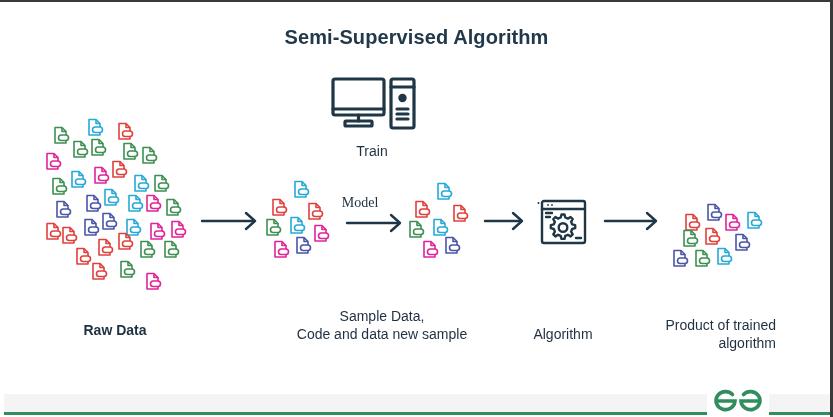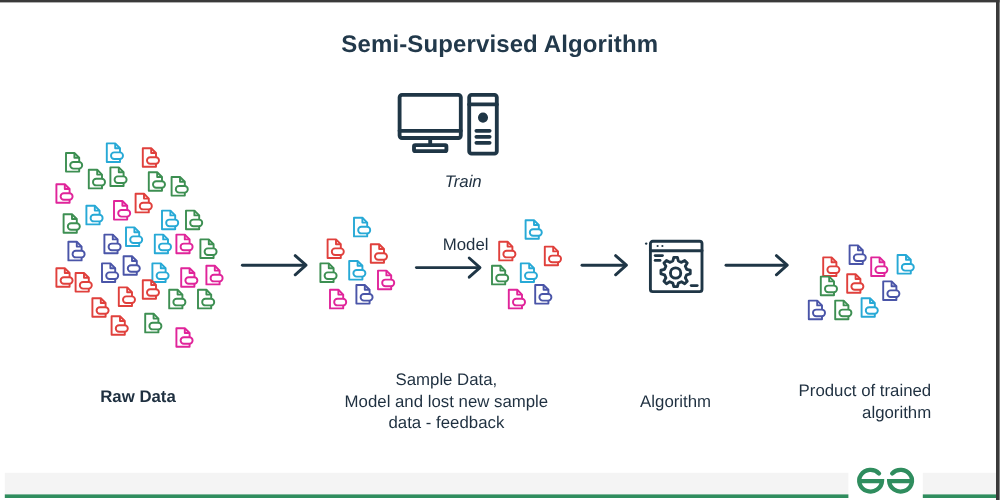--- a/index.html
+++ b/index.html
@@ -40,21 +40,21 @@
     <line x1="28.5" y1="39" x2="28.5" y2="45"></line>
     <rect x="15" y="45" width="27" height="5" rx="1"></rect>
     <rect x="61" y="3" width="23" height="49" rx="2"></rect>
     <line x1="61" y1="11" x2="84" y2="11"></line>
     <circle cx="72.5" cy="22" r="2.6" fill="#1f3646"></circle>
     <line x1="67" y1="33" x2="78" y2="33"></line>
     <line x1="67" y1="38" x2="78" y2="38"></line>
     <line x1="67" y1="43" x2="78" y2="43"></line>
   </svg>
 </div>
-<div class="label" style="left:342px;top:142px;width:88px;font-style:italic;">Train</div>
+<div class="label" style="left:328px;top:142px;width:88px;">Train</div>
 
 <div class="abs" id="cluster-raw" style="left:45px;top:112px;width:145px;height:178px;">
     <div style="position: absolute; left: 8px; top: 14px;">
       <svg width="17" height="19" viewBox="0 0 17 19" fill="none" stroke="#3d8f52" stroke-width="1.6" stroke-linejoin="round">
         <path d="M2 1.5 h7 l4 4 v11.5 h-11 z"></path>
         <path d="M9 1.5 v4 h4"></path>
         <rect x="5.5" y="9" width="10" height="5.5" rx="2.7" fill="#ffffff"></rect>
       </svg>
     </div>
     <div style="position: absolute; left: 42px; top: 6px;">
@@ -477,21 +477,21 @@
       </svg>
     </div>
   </div>
 
 <div class="abs" style="left:200px;top:211px;">
   <svg width="58" height="20" viewBox="0 0 58 20" fill="none" stroke="#1f3646" stroke-width="2.4" stroke-linecap="round" stroke-linejoin="round">
     <line x1="2" y1="10" x2="54" y2="10"></line>
       <polyline points="46,2 55,10 46,18"></polyline>
   </svg>
 </div>
-<div class="label" style="left:360px;top:194px;width:56px;">Model</div>
+<div class="label" style="left:332px;top:194px;width:56px;font-family:Liberation Serif, serif;">Model</div>
 <div class="abs" style="left:345px;top:213px;">
   <svg width="58" height="20" viewBox="0 0 58 20" fill="none" stroke="#1f3646" stroke-width="2.4" stroke-linecap="round" stroke-linejoin="round">
     <line x1="2" y1="10" x2="54" y2="10"></line>
       <polyline points="46,2 55,10 46,18"></polyline>
   </svg>
 </div>
 <div class="abs" style="left:483px;top:211px;">
   <svg width="42" height="20" viewBox="0 0 42 20" fill="none" stroke="#1f3646" stroke-width="2.4" stroke-linecap="round" stroke-linejoin="round">
     <line x1="2" y1="10" x2="38" y2="10"></line>
       <polyline points="30,2 39,10 30,18"></polyline>
@@ -515,24 +515,23 @@
     <line x1="10" y1="19" x2="14" y2="19"></line>
     <line x1="40" y1="40" x2="45" y2="40"></line>
     <path d="M25.5 16.5 l3 0 l0.8 3 l2.6 1.1 l2.7 -1.6 l2.1 2.1 l-1.6 2.7 l1.1 2.6 l3 0.8 l0 3 l-3 0.8 l-1.1 2.6 l1.6 2.7 l-2.1 2.1 l-2.7 -1.6 l-2.6 1.1 l-0.8 3 l-3 0 l-0.8 -3 l-2.6 -1.1 l-2.7 1.6 l-2.1 -2.1 l1.6 -2.7 l-1.1 -2.6 l-3 -0.8 l0 -3 l3 -0.8 l1.1 -2.6 l-1.6 -2.7 l2.1 -2.1 l2.7 1.6 l2.6 -1.1 z"></path>
     <circle cx="27" cy="29.5" r="4.3"></circle>
   </svg>
 </div>
 
 <div class="label" style="left:60px;top:321px;width:110px;font-weight:bold;">
   <div>Raw Data</div>
 </div>
-<div class="label" style="left:262px;top:307px;width:220px;">
+<div class="label" style="left:272px;top:307px;width:220px;">
   <div>Sample Data,</div>
-  <div>Model and lost new sample</div>
-  <div>data - feedback</div>
+  <div>Code and data new sample</div>
 </div>
 <div class="label" style="left:513px;top:325px;width:100px;">
   <div>Algorithm</div>
 </div>
 <div class="label" style="left:636px;top:316px;width:140px;text-align:right;">
   <div>Product of trained</div>
   <div>algorithm</div>
 </div>
 
 <div class="footer-band"></div>

